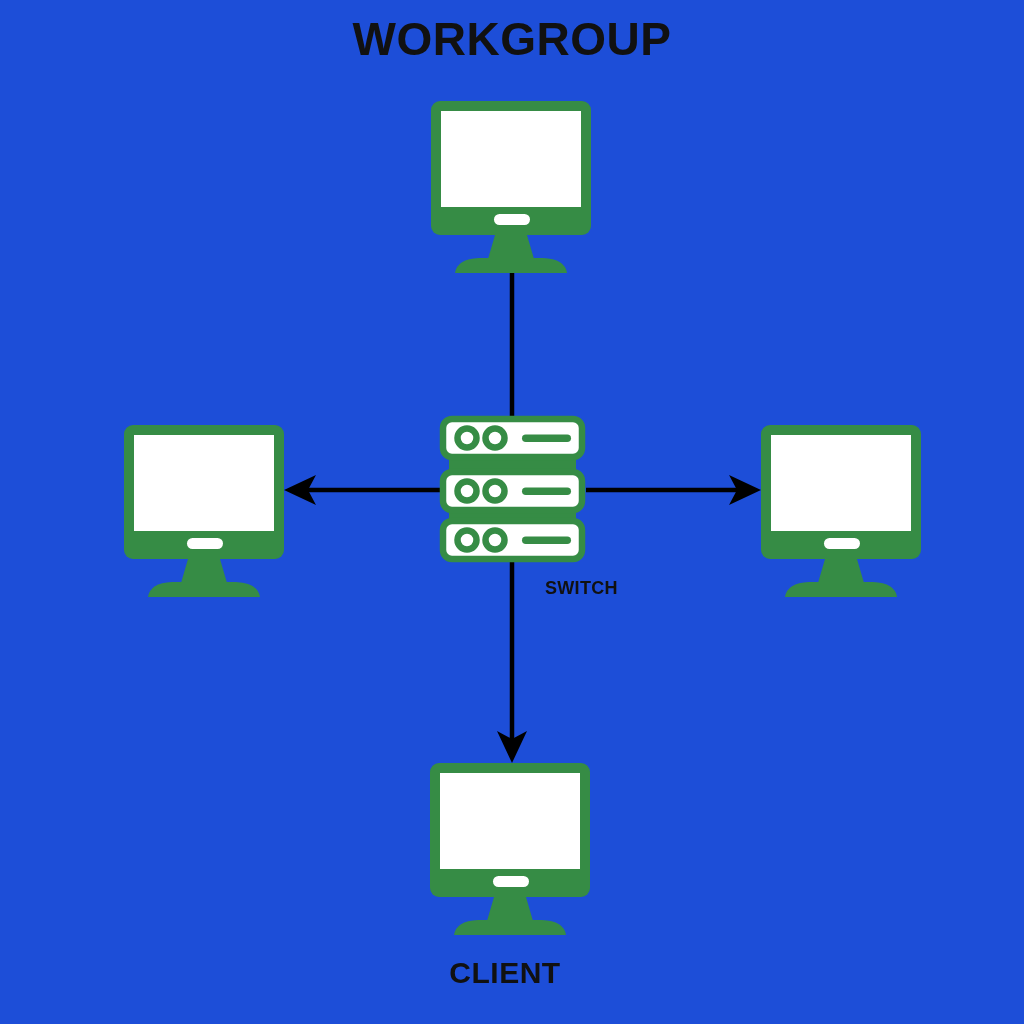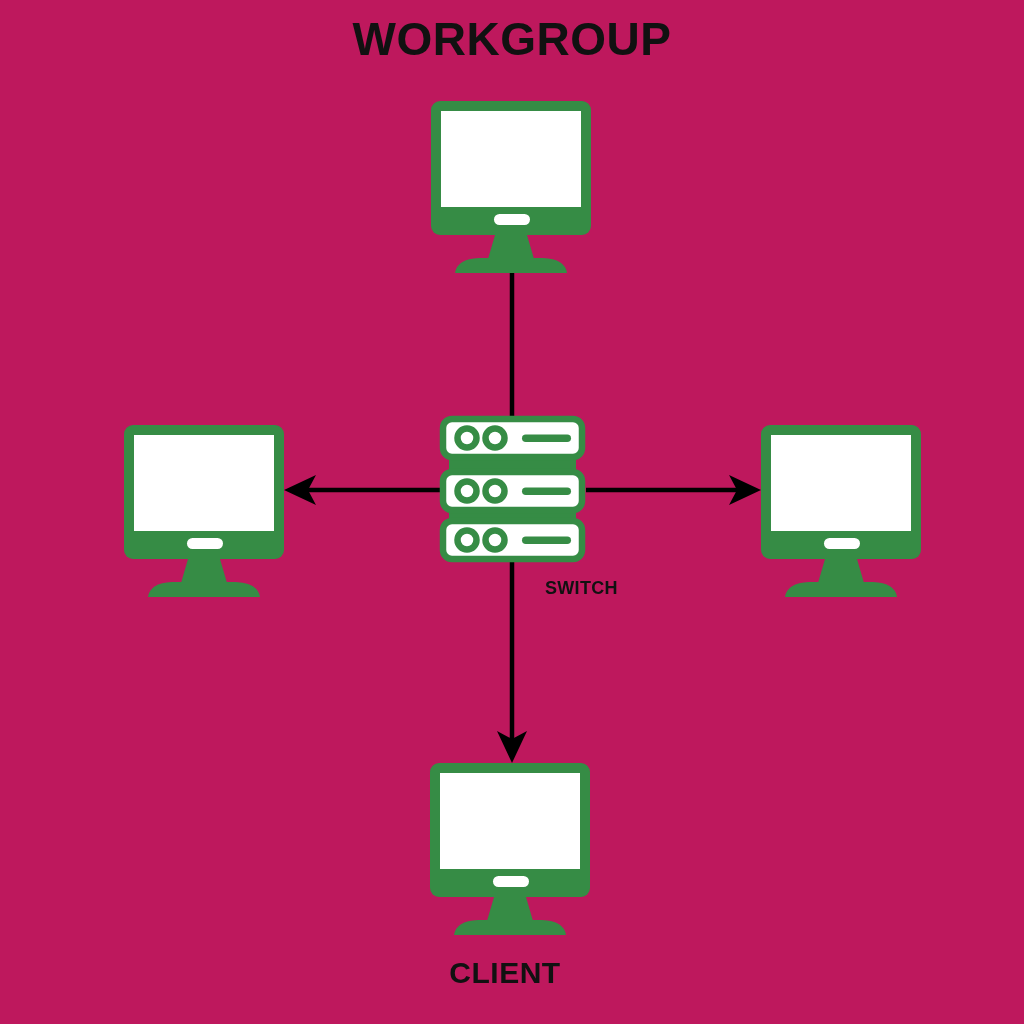--- a/index.html
+++ b/index.html
@@ -7,21 +7,21 @@
     padding: 0;
     background: #ffffff;
   }
   body {
     font-family: "Liberation Sans", sans-serif;
   }
   #stage {
     position: relative;
     width: 1024px;
     height: 1024px;
-    background: #be185d;
+    background: #1d4ed8;
     overflow: hidden;
   }
   #diagram-svg {
     position: absolute;
     left: 0;
     top: 0;
     width: 1024px;
     height: 1024px;
     display: block;
   }

